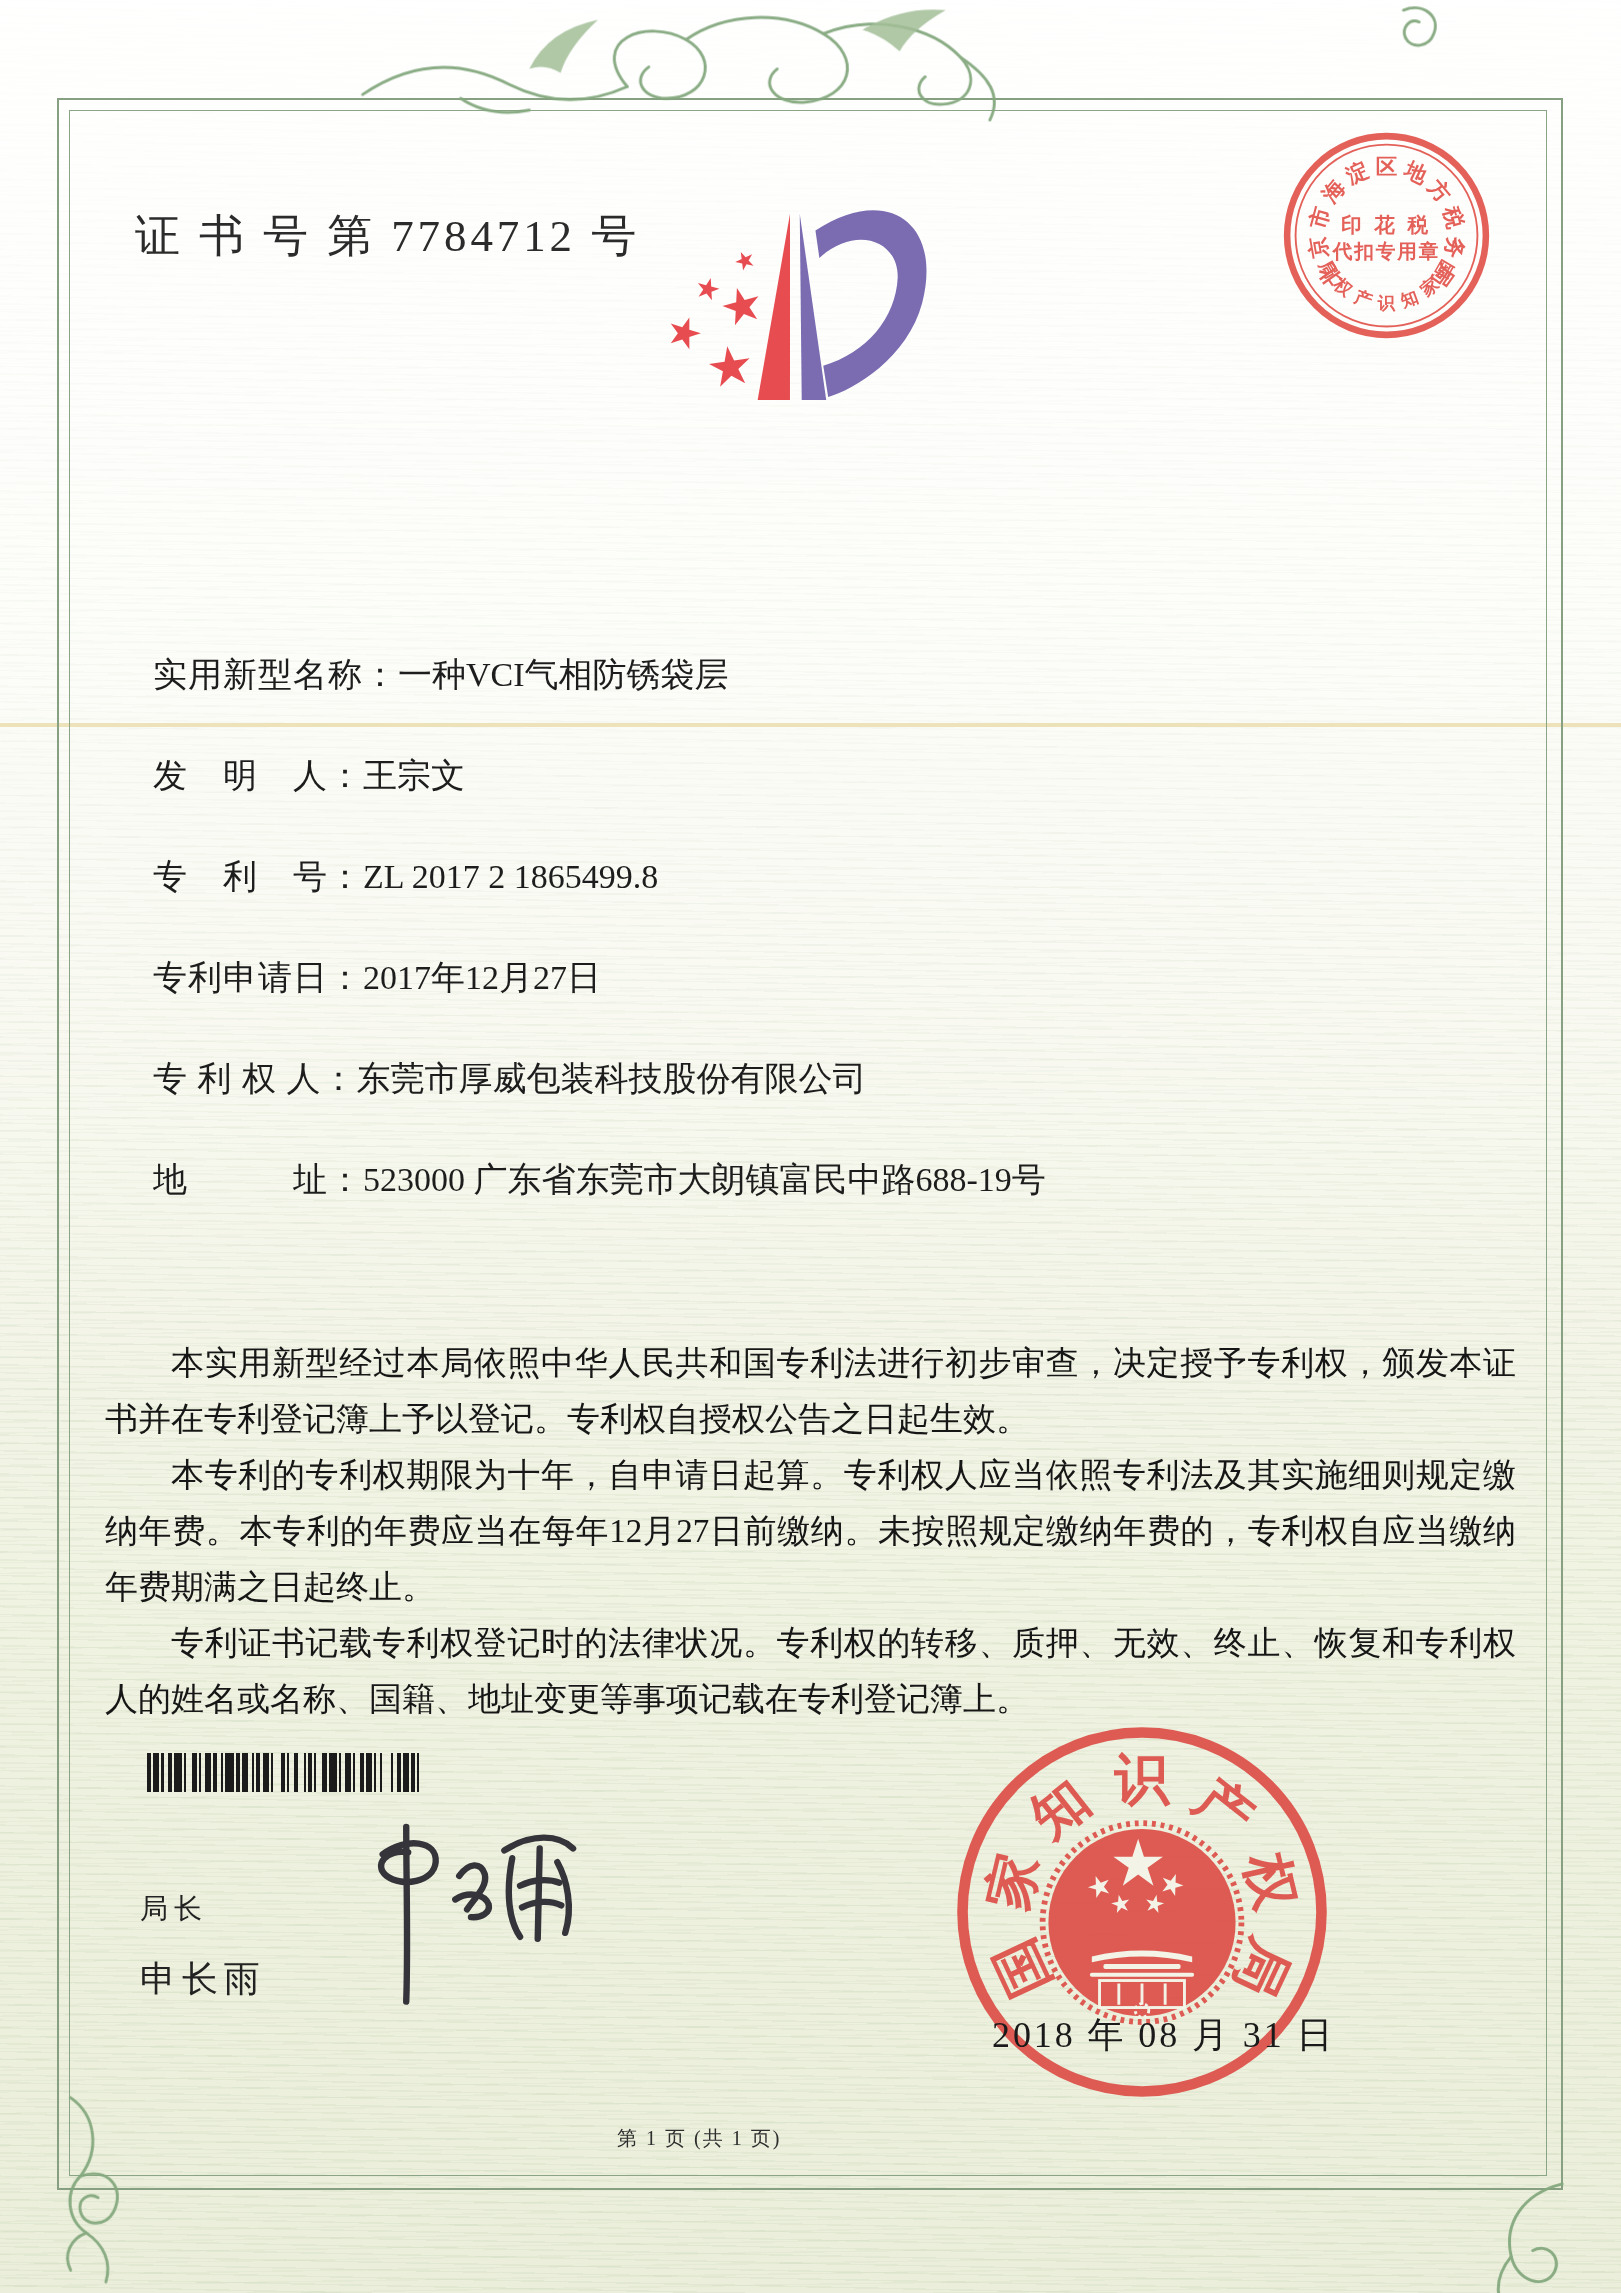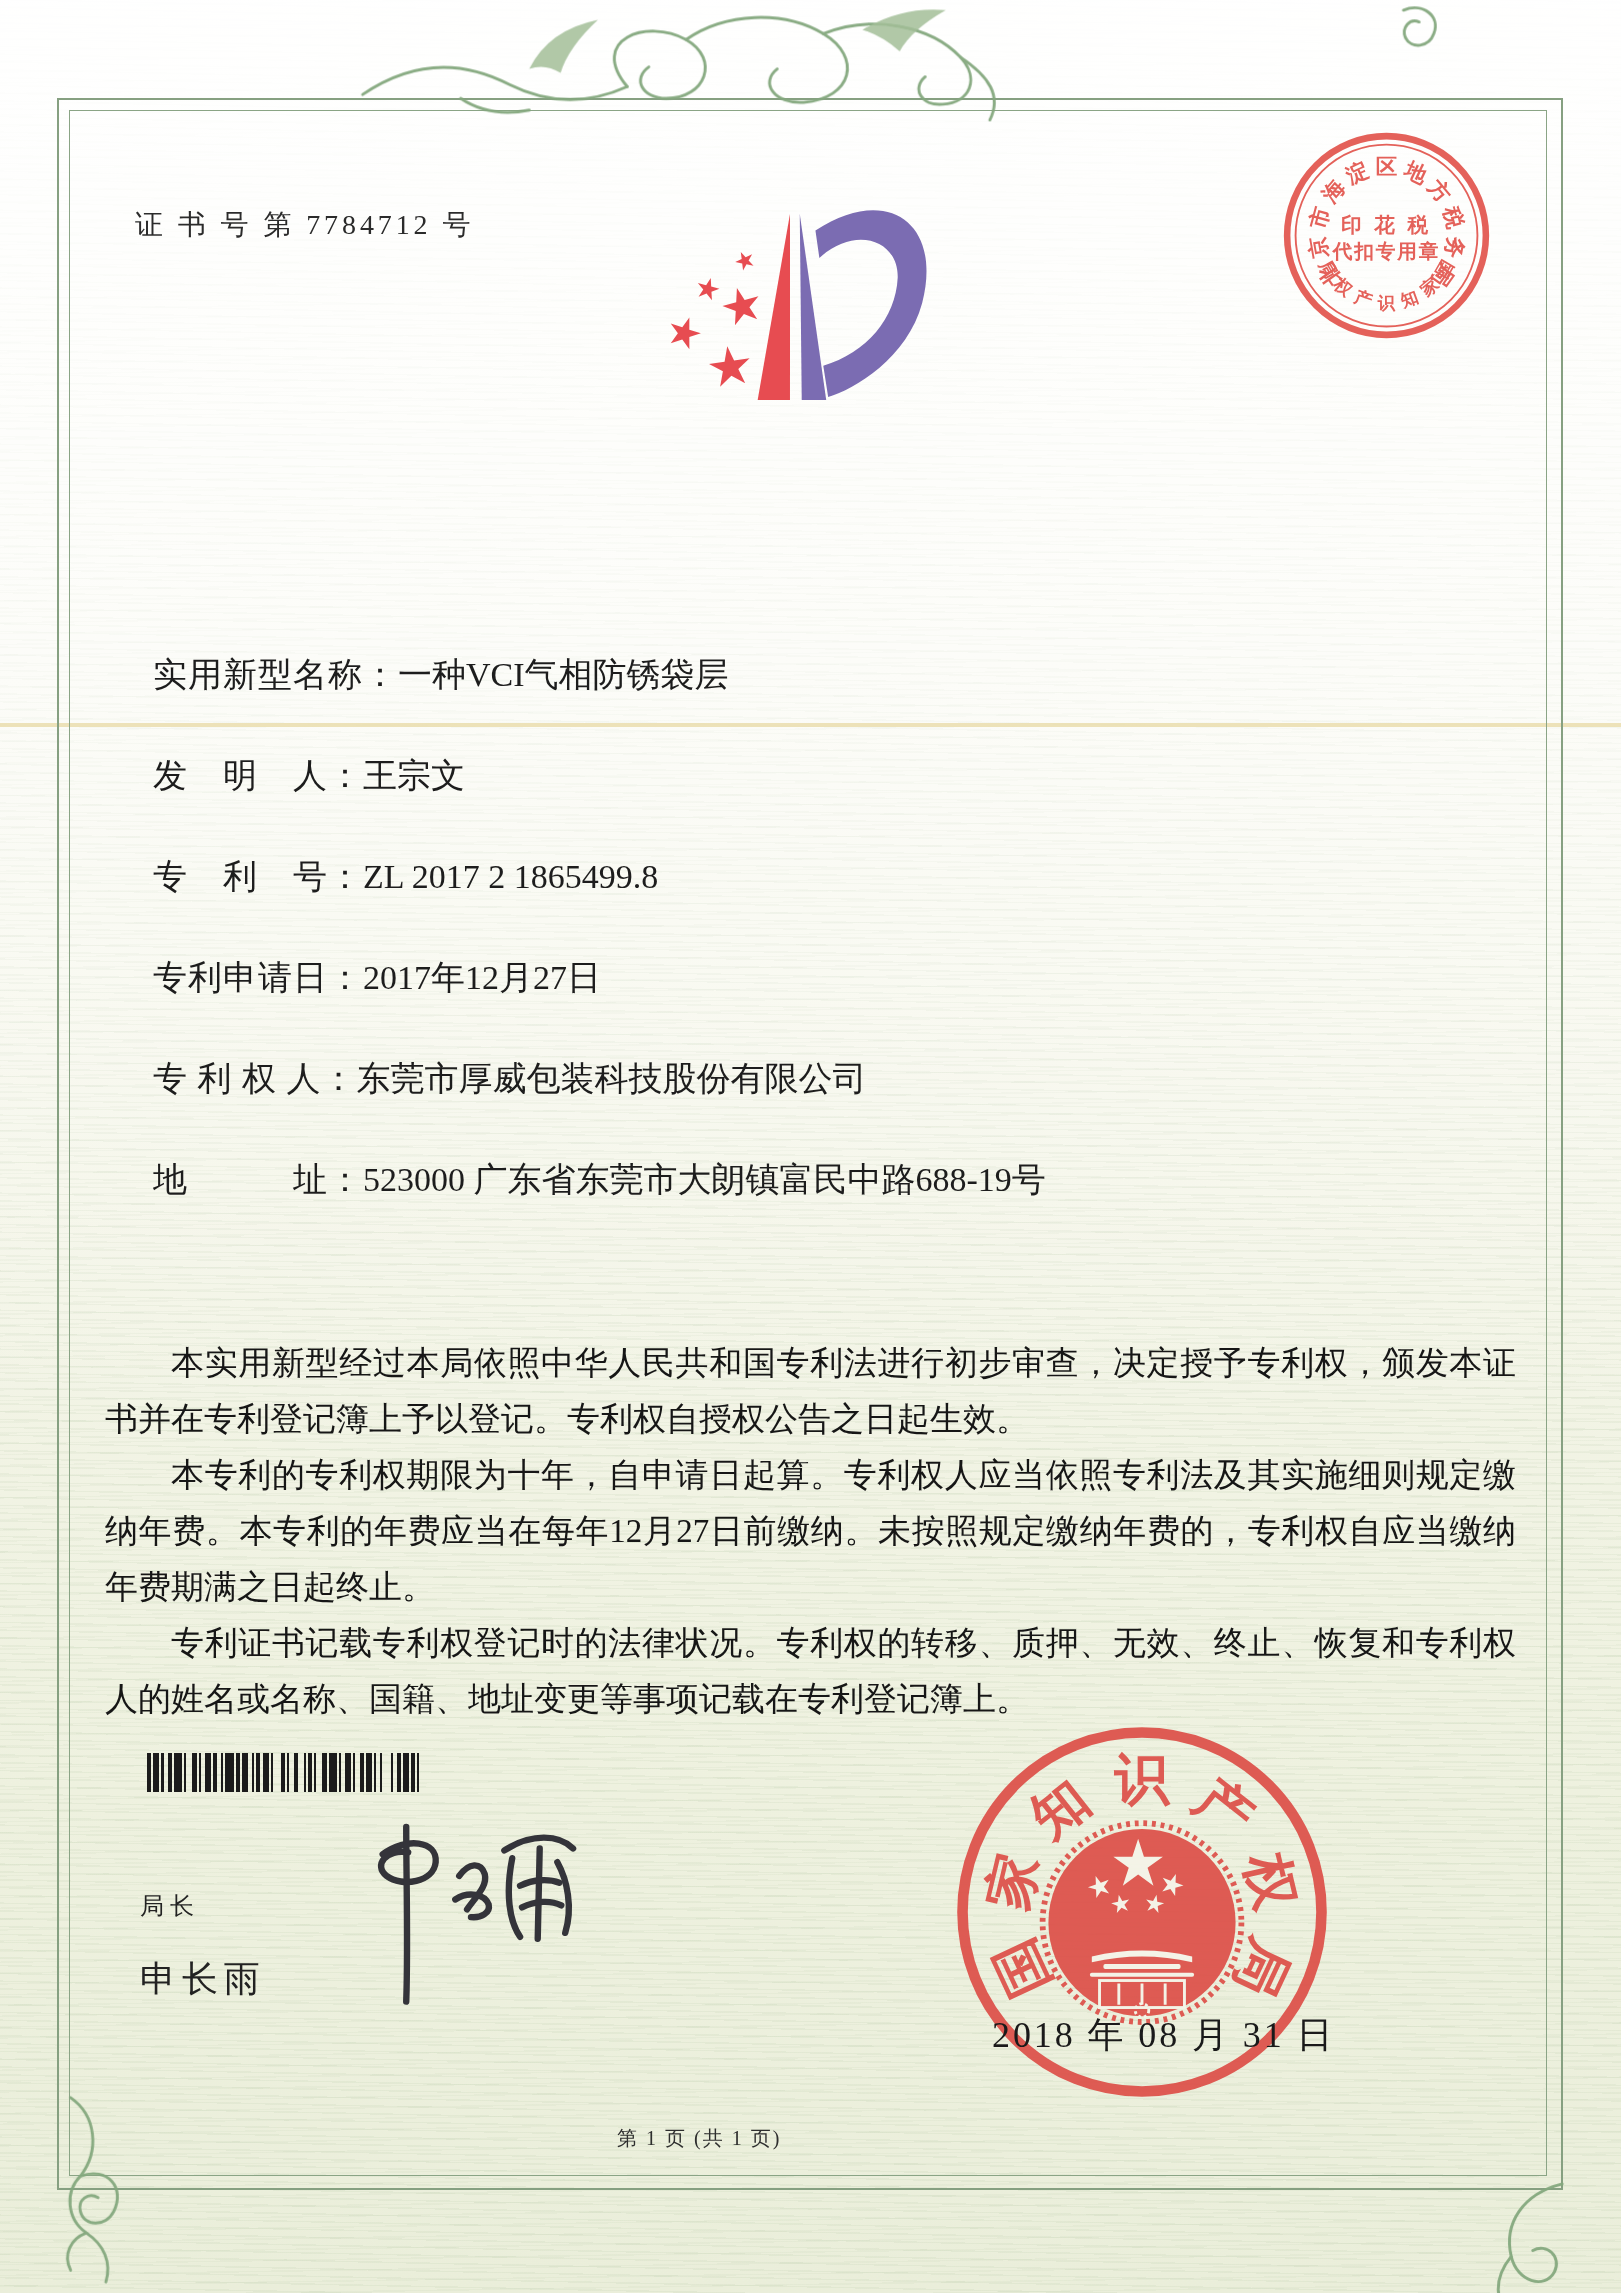--- a/index.html
+++ b/index.html
@@ -13,35 +13,35 @@
       repeating-linear-gradient(1.2deg, rgba(148,176,134,.10) 0 1.5px, rgba(0,0,0,0) 1.5px 7.8px),
       repeating-linear-gradient(-0.9deg, rgba(148,176,134,.07) 0 1.5px, rgba(0,0,0,0) 1.5px 10.8px);
   }
   .texture-fade{position:absolute;inset:0;z-index:0;pointer-events:none;
     background:linear-gradient(180deg, rgba(255,255,255,.95) 0%, rgba(255,255,255,.55) 30%, rgba(255,255,255,0) 62%);
   }
   .scan-line{position:absolute;left:0;top:723px;width:1621px;height:3.9px;background:#e8d9a4;opacity:.75;z-index:1;}
   .frame-outer{position:absolute;left:57px;top:98px;width:1502px;height:2088px;border:2.9px solid #86a081;z-index:1;}
   .frame-inner{position:absolute;left:69px;top:110px;width:1476px;height:2064px;border:1px solid #8aa485;z-index:1;}
   .orn{position:absolute;left:0;top:0;z-index:2;pointer-events:none;}
-  .cert-no{position:absolute;left:135px;top:206px;font-size:28px;letter-spacing:3.9px;color:#2b2b2b;z-index:3;}
+  .cert-no{position:absolute;left:135px;top:206px;font-size:45px;letter-spacing:3.9px;color:#2b2b2b;z-index:3;}
   .logo{position:absolute;left:647px;top:199px;z-index:3;}
   .tax-stamp{position:absolute;left:1274px;top:123px;z-index:4;opacity:.93;}
   .title{position:absolute;left:0;top:439px;width:1621px;text-align:center;font-size:92px;font-weight:700;
     letter-spacing:13.7px;color:#3a3a3c;z-index:3;}
   .fields{position:absolute;left:137px;top:652px;width:1392px;z-index:3;font-size:34px;}
   .field-row{position:absolute;left:16px;white-space:nowrap;}
   .field-row .lbl{letter-spacing:1px;}
   .grant-row{position:absolute;left:137px;top:1261px;width:1392px;font-size:34px;white-space:nowrap;z-index:3;}
   .grant-no{position:absolute;left:774px;top:0;}
   .paras{position:absolute;left:105px;top:1335px;width:1411px;font-size:33px;line-height:56px;z-index:3;color:#161616;}
   .paras p{margin:0;text-indent:66px;text-align:justify;}
   .barcode{position:absolute;left:147px;top:1753px;width:323px;height:39px;z-index:3;display:flex;align-items:stretch;}
   .barcode .b{background:#1b1b1b;height:100%;}
-  .sig-title{position:absolute;left:140px;top:1890px;font-size:24px;letter-spacing:5.9px;z-index:3;color:#222;}
+  .sig-title{position:absolute;left:140px;top:1890px;font-size:28px;letter-spacing:5.9px;z-index:3;color:#222;}
   .sig-name{position:absolute;left:140px;top:1955px;font-size:36px;letter-spacing:5.9px;z-index:3;color:#222;}
   .sig-hand{position:absolute;left:312px;top:1819px;z-index:4;}
   .seal{position:absolute;left:949px;top:1719px;z-index:3;opacity:.92;}
   .seal-date{position:absolute;left:992px;top:2011px;font-size:36px;letter-spacing:2.9px;color:#1a1a1a;z-index:5;white-space:nowrap;}
   .footer{position:absolute;left:617px;top:2125px;font-size:20px;letter-spacing:2px;color:#2e2e2e;z-index:3;white-space:nowrap;}
   svg text{font-family:"Liberation Serif","DejaVu Serif",serif;}
 </style>
 </head>
 <body>
 

